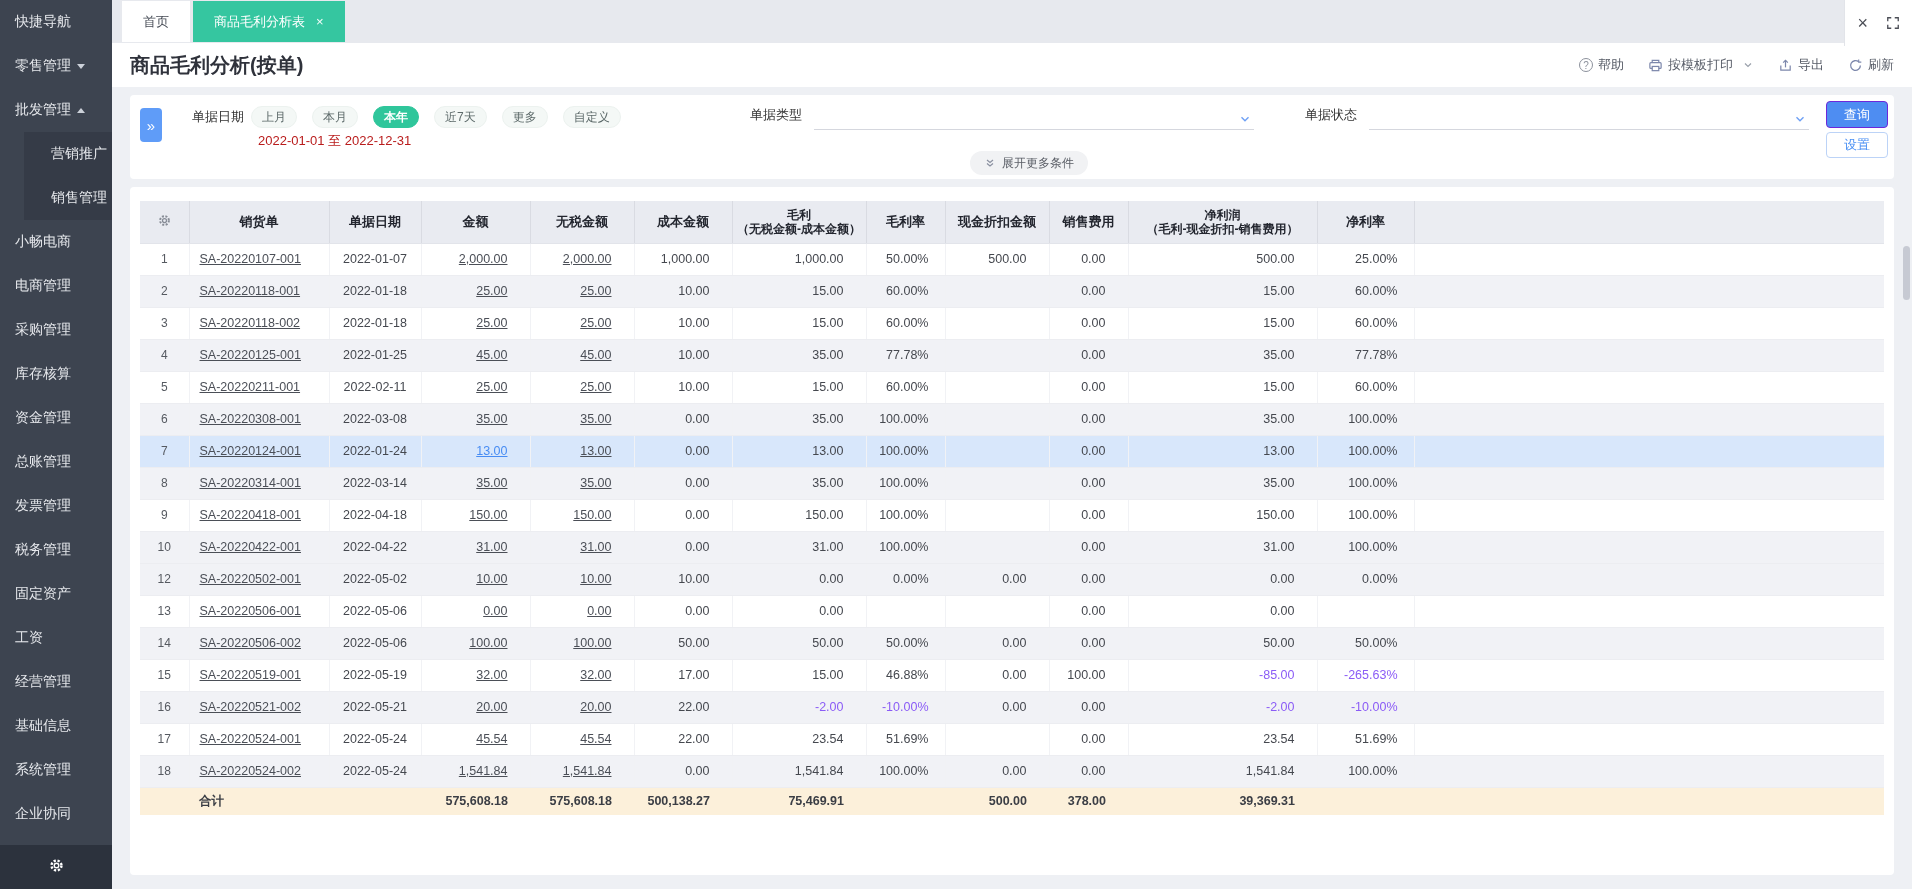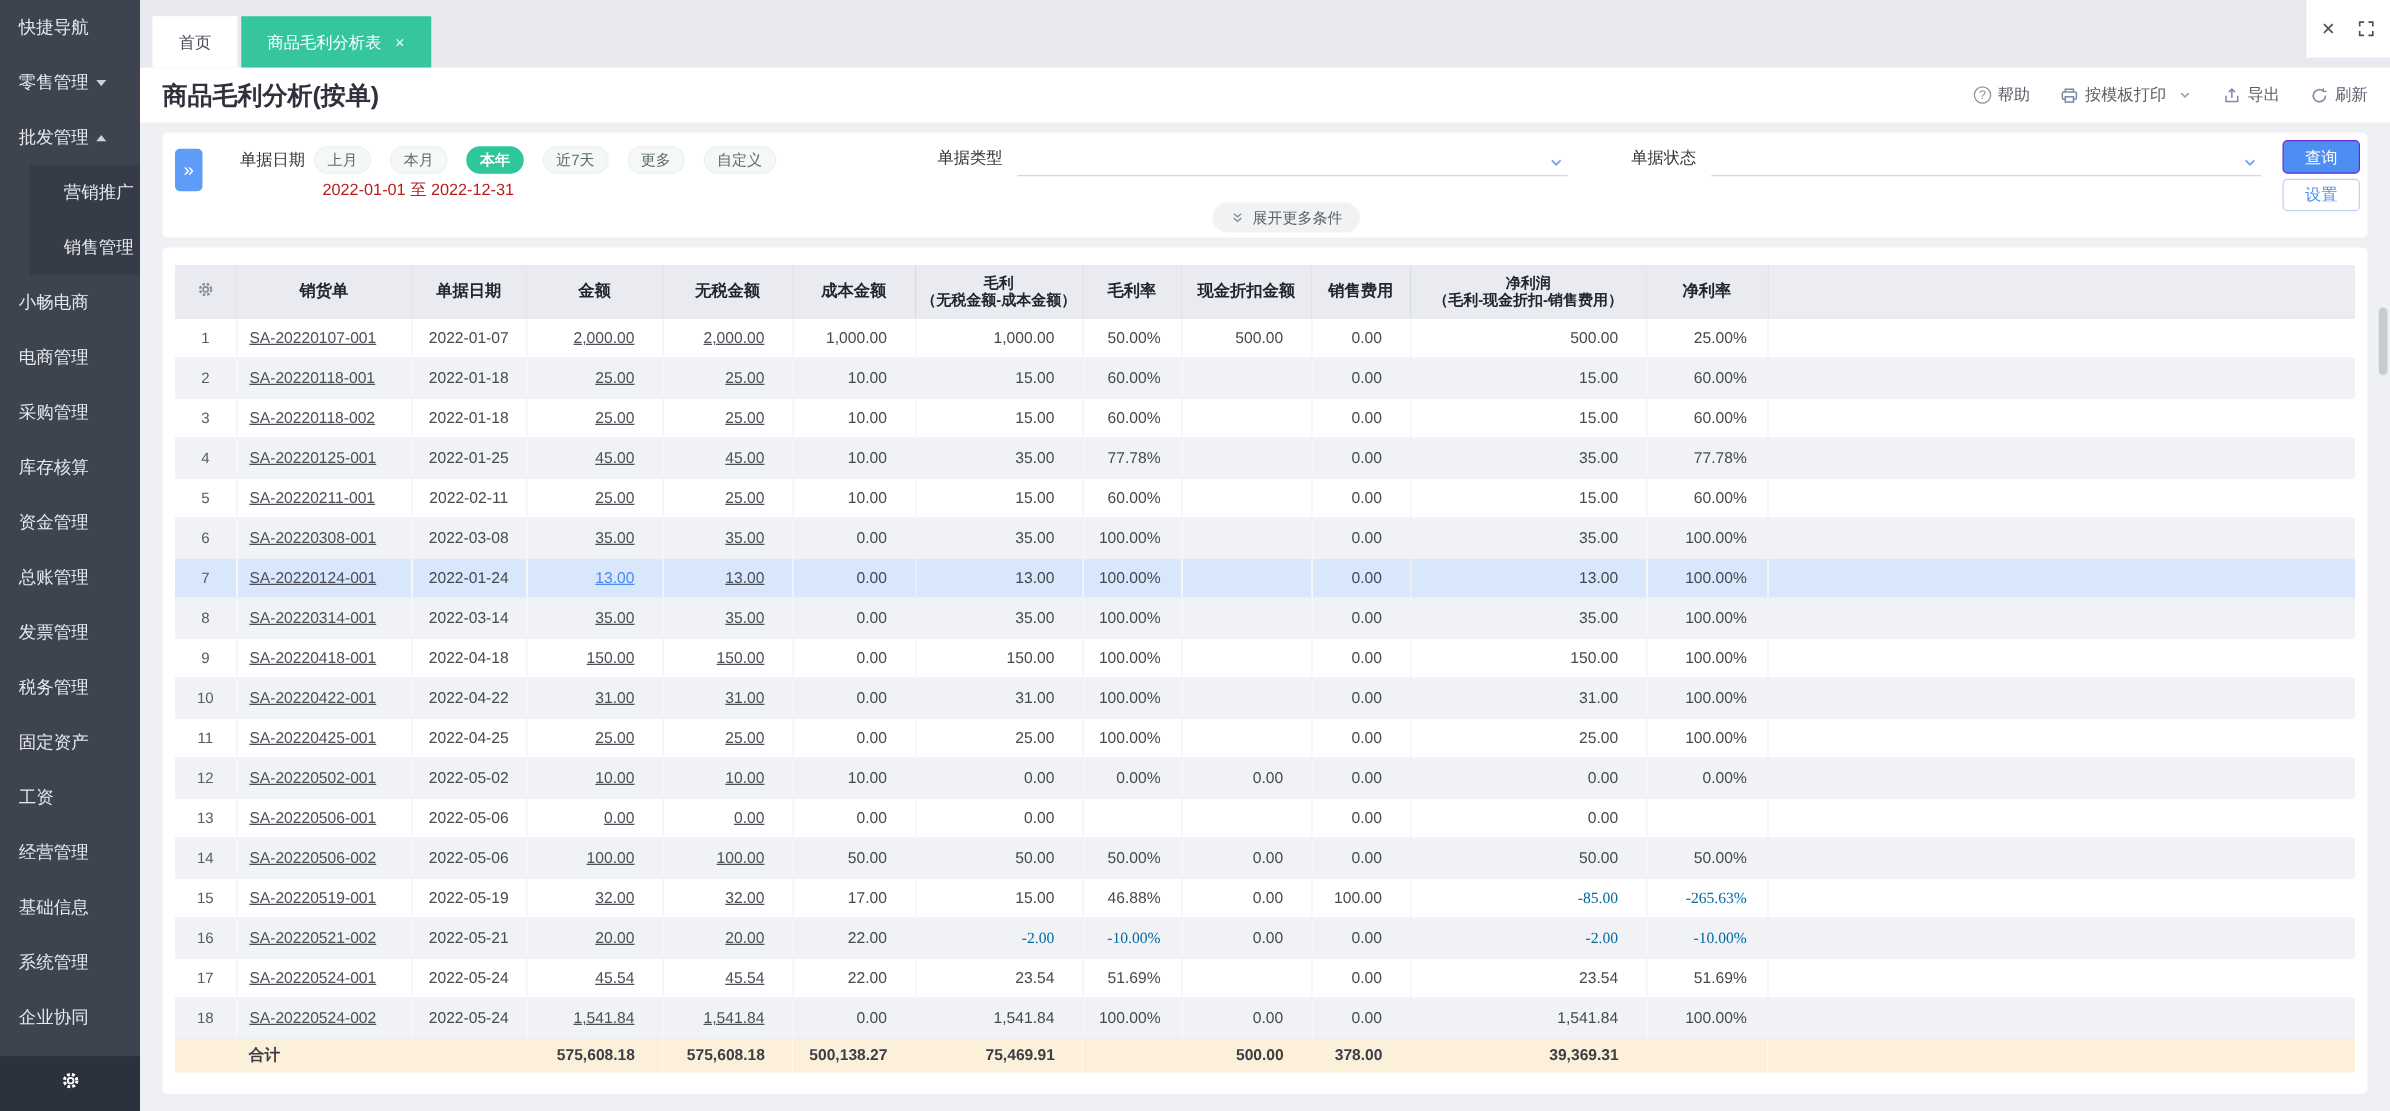--- a/index.html
+++ b/index.html
@@ -15,21 +15,21 @@
   .side-item.sub { background:#353b47; padding-left:27px;margin-left:24px; }
   .tri { width:0; height:0; border-left:4px solid transparent; border-right:4px solid transparent; display:inline-block; }
   .tri-down { border-top:5px solid #ccd1d9; }
   .tri-up   { border-bottom:5px solid #ccd1d9; }
   .side-gear { position:absolute; left:0; right:0; bottom:0; height:44px; background:#2c323d;
     display:flex; align-items:center; justify-content:center; cursor:pointer; }
 
   
   .main { flex:1; display:flex; flex-direction:column; min-width:0; }
 
-  .tabbar { height:54px; background:#e7e9ee; display:flex; align-items:flex-end; position:relative; flex-shrink:0; }
+  .tabbar { height:43px; background:#e7e9ee; display:flex; align-items:center; position:relative; flex-shrink:0; }
   .tab { height:41px; display:flex; align-items:center; padding:0 21px; font-size:13px;
     color:#474c56; background:#fff; cursor:pointer; margin-left:10px; }
   .tab.active { background:#35c6a0; color:#fff; margin-left:3px; }
   .tab .x { margin-left:11px; font-size:13px; opacity:.95; }
   .winbtns { position:absolute; right:0; top:0; height:46px; background:#fff;
     display:flex; align-items:center; gap:18px; padding:0 12px; border-left:1px solid #e2e4e9; }
   .winbtns .wx { font-size:18px; color:#4c4f57; cursor:pointer; line-height:1; }
 
   .titlebar { height:44px; background:#fff; display:flex; align-items:center; padding:0 18px; flex-shrink:0; }
   .page-title { font-size:20px; color:#2f323b; }
@@ -78,21 +78,21 @@
   tbody td:last-child { border-right:none; }
   tr.even td { background:#f1f2f6; }
   tr.hl td { background:#d8e7fb; }
   td.rno { text-align:center; color:#565a61; font-size:12px; }
   td.doc { padding-left:10px; }
   .lnk { color:#4b4f57; text-decoration:underline; cursor:pointer; }
   .lnk.blue { color:#478cf3; }
   td.ctr { text-align:center; }
   td.num { text-align:right; padding-right:22px; }
   td.pct { text-align:right; padding-right:16px; }
-  .neg { color:#0369a1;font-family:Liberation Serif, serif; }
+  .neg { color:#8b5cf6; }
   tfoot td { background:#fcf0da; height:28px; font-size:12.5px; font-weight:bold; color:#3b3e45;
     white-space:nowrap; overflow:hidden; }
   tfoot td.num { text-align:right; padding-right:22px; }
   tfoot td.doc { padding-left:10px; }
 
   .scroll-thumb { position:fixed; right:2px; top:246px; width:7px; height:54px;
     background:#c7cad3; border-radius:4px; cursor:pointer; }
 </style>
 </head>
 <body>
@@ -477,35 +477,20 @@
               <td class="num"><a class="lnk">31.00</a></td>
               <td class="num">0.00</td>
               <td class="num">31.00</td>
               <td class="pct">100.00%</td>
               <td class="num"></td>
               <td class="num">0.00</td>
               <td class="num">31.00</td>
               <td class="pct">100.00%</td>
               <td></td>
             </tr>
-            <tr>
-              <td class="rno">11</td>
-              <td class="doc"><a class="lnk">SA-20220425-001</a></td>
-              <td class="ctr">2022-04-25</td>
-              <td class="num"><a class="lnk">25.00</a></td>
-              <td class="num"><a class="lnk">25.00</a></td>
-              <td class="num">0.00</td>
-              <td class="num">25.00</td>
-              <td class="pct">100.00%</td>
-              <td class="num"></td>
-              <td class="num">0.00</td>
-              <td class="num">25.00</td>
-              <td class="pct">100.00%</td>
-              <td></td>
-            </tr>
             <tr class="even">
               <td class="rno">12</td>
               <td class="doc"><a class="lnk">SA-20220502-001</a></td>
               <td class="ctr">2022-05-02</td>
               <td class="num"><a class="lnk">10.00</a></td>
               <td class="num"><a class="lnk">10.00</a></td>
               <td class="num">10.00</td>
               <td class="num">0.00</td>
               <td class="pct">0.00%</td>
               <td class="num">0.00</td>

